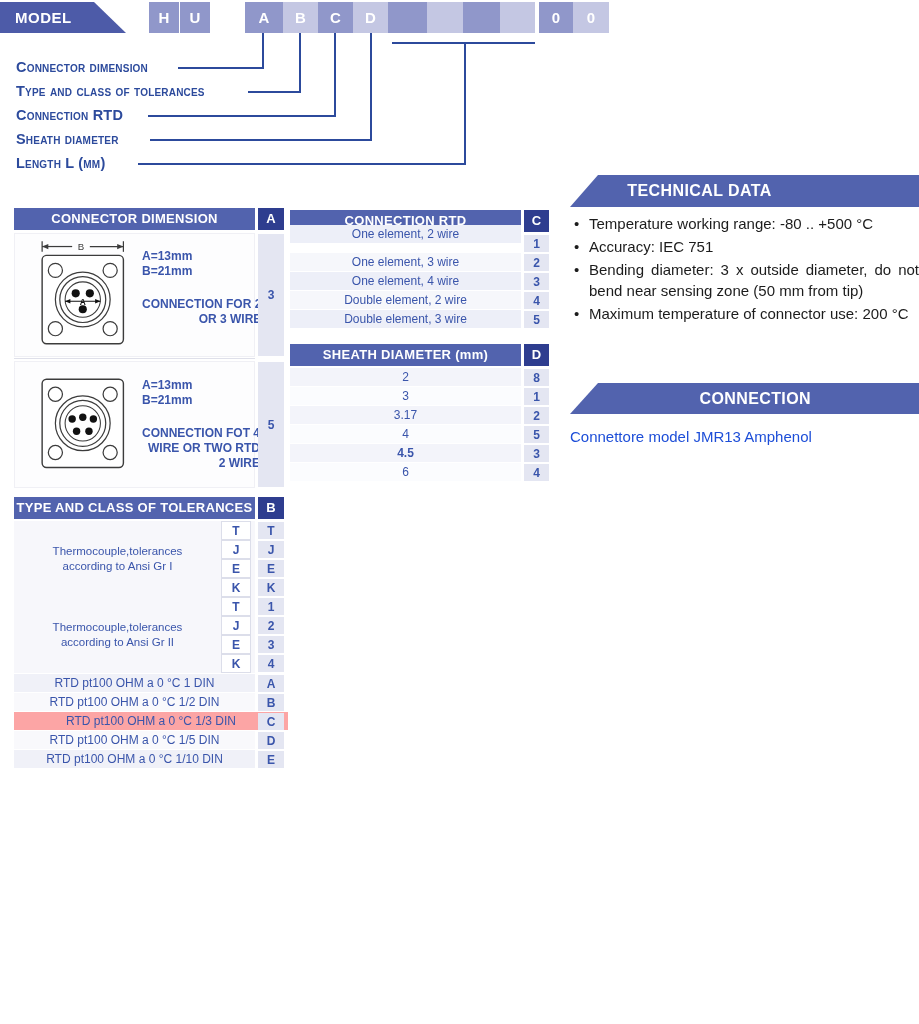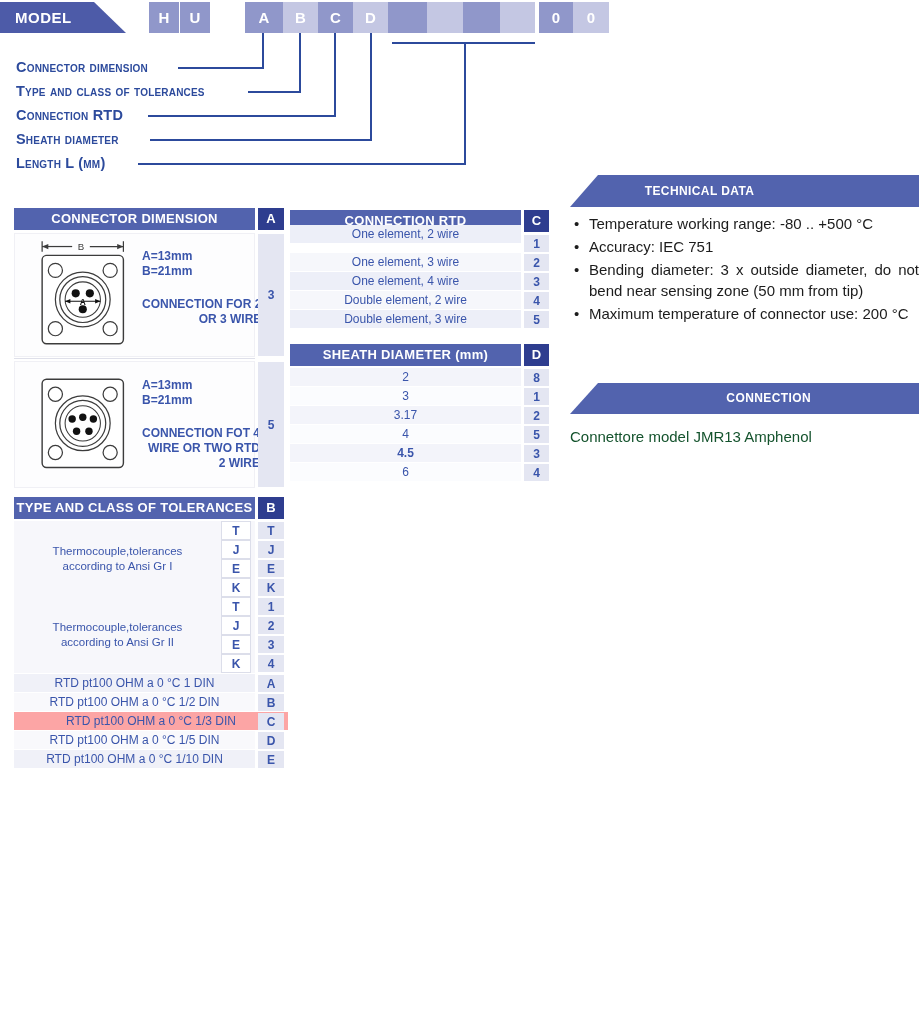--- a/index.html
+++ b/index.html
@@ -59,30 +59,30 @@
     align-items:center; color:#3a55ab; font-size:11.5px; line-height:15px; text-align:center;
   }
   .tol-letter {
     position:absolute; width:30px; height:19px; background:#ffffff;
     border:1px solid #dcdeea; color:#3a55ab; font-size:12px; font-weight:600;
     display:flex; align-items:center; justify-content:center;
   }
   
   .banner-right {
     position:absolute; left:570px; width:349px; background:#5263ae; color:#fff;
-    font-weight:bold; font-size:12px; text-align:center; letter-spacing:.4px;
+    font-weight:bold; font-size:16px; text-align:center; letter-spacing:.4px;
     clip-path:polygon(28px 0, 100% 0, 100% 100%, 0 100%);
   }
   .bullets { position:absolute; left:572px; width:347px; color:#1c1c1c; font-size:15px; }
   .bullet-item {
     position:relative; padding-left:17px; line-height:21px; margin-bottom:2px;
     text-align:justify;
   }
   .bullet-item::before { content:"•"; position:absolute; left:2px; color:#1c1c1c; }
-  .plain-text { position:absolute; color:#14532d; font-size:15px; }
+  .plain-text { position:absolute; color:#1d4ed8; font-size:15px; }
   .footer-note {
     position:absolute; left:500px; top:1001px; width:250px; text-align:center;
     color:#2c4a9c; font-size:14.5px; font-style:italic; font-weight:600;
   }
   svg text { font-family:"Liberation Sans", sans-serif; }
 </style>
 </head>
 <body>
 
 <div id="page">

